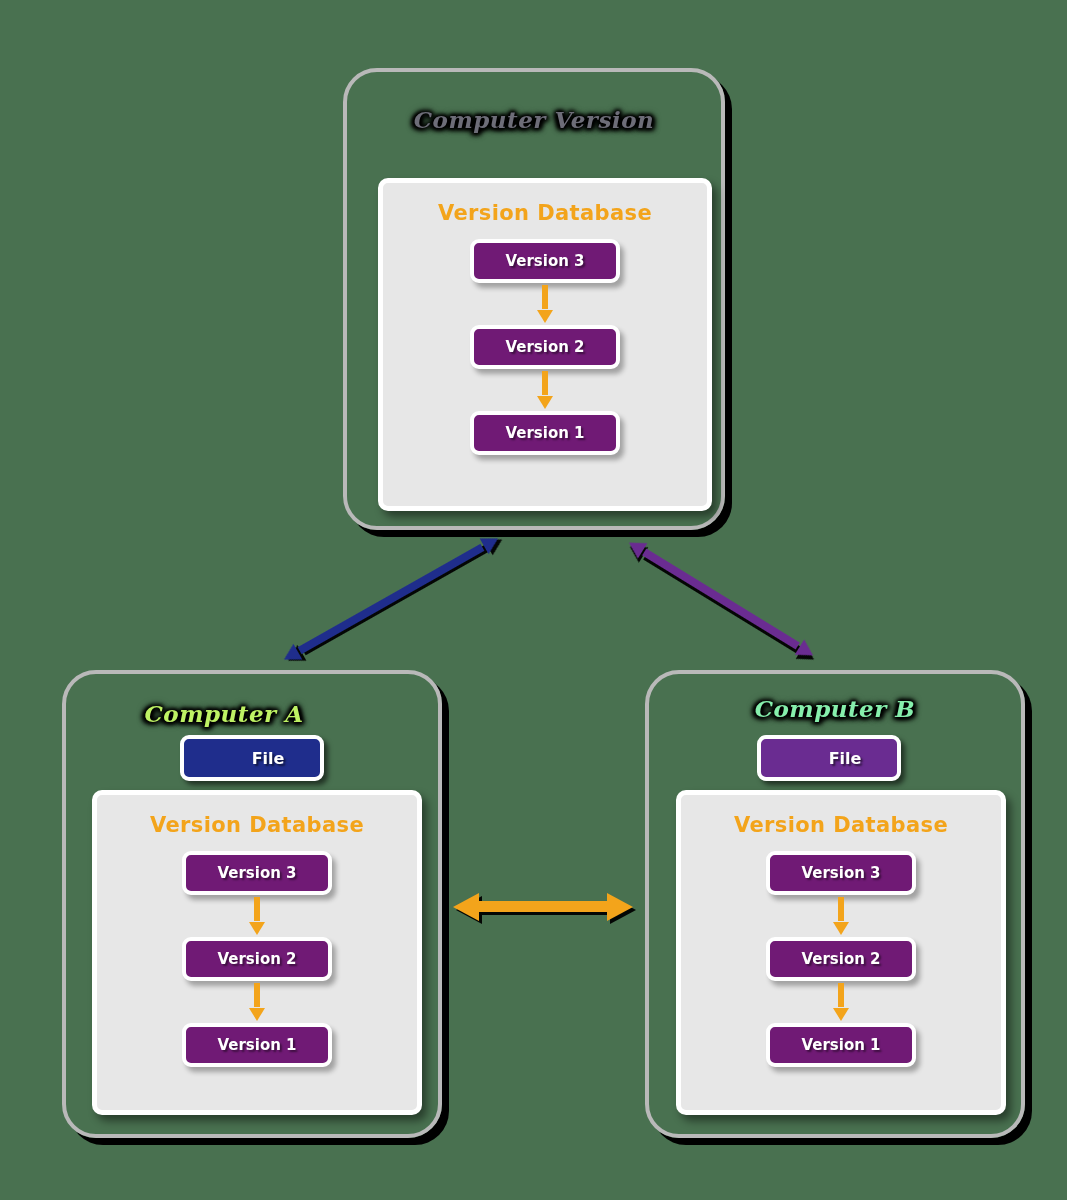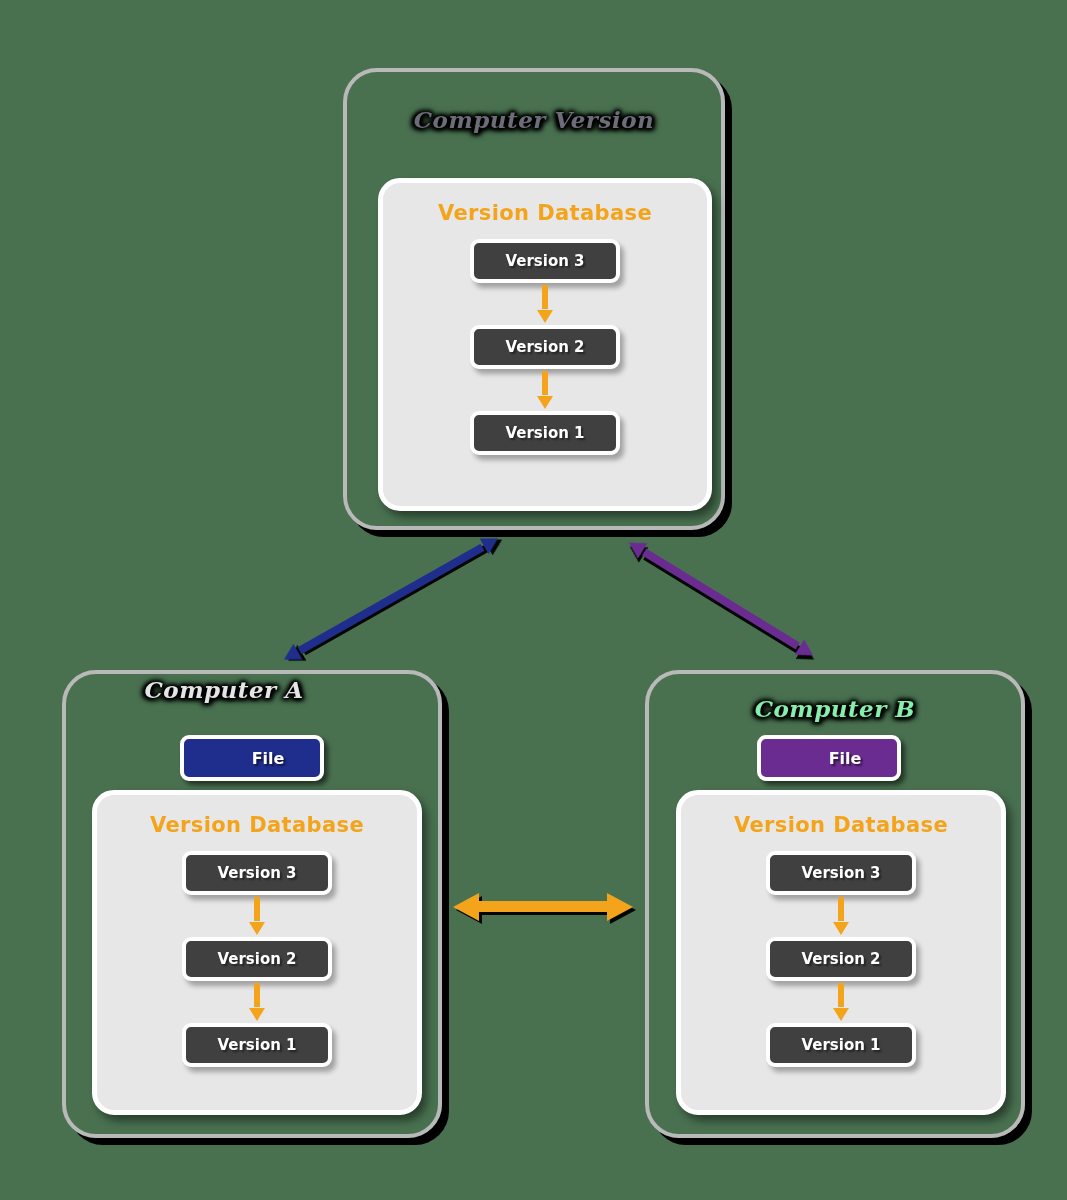--- a/index.html
+++ b/index.html
@@ -43,22 +43,22 @@
     z-index: 6;
   }
   #server-title {
     top: 106px; left: 343px; width: 382px;
     color: #6d6d78;
     text-shadow:
       -2px 0 4px #000, 2px 0 4px #000, 0 -2px 4px #000, 0 2px 4px #000,
       -3px 2px 5px #000, 3px 2px 5px #000, 0 0 8px #000, 0 0 3px #000;
   }
   #computerA-title {
-    top: 676px; left: 62px; width: 324px;
-    color: #e5e5e5;
+    top: 700px; left: 62px; width: 324px;
+    color: #bef264;
     text-shadow:
       -2px 0 4px #000, 2px 0 4px #000, 0 -2px 4px #000, 0 2px 4px #000,
       -3px 2px 5px #000, 3px 2px 5px #000, 0 0 8px #000, 0 0 3px #000;
   }
   #computerB-title {
     top: 695px; left: 645px; width: 380px;
     color: #86efac;
     text-shadow:
       -2px 0 4px #000, 2px 0 4px #000, 0 -2px 4px #000, 0 2px 4px #000,
       -3px 2px 5px #000, 3px 2px 5px #000, 0 0 8px #000, 0 0 3px #000;
@@ -86,21 +86,21 @@
   }
   #fileA { left: 180px; top: 735px; background: #1f2d8c; }
   #fileB { left: 757px; top: 735px; background: #6a2c91; }
 
   
   .vdb {
     position: absolute;
     box-sizing: border-box;
     background: #e7e7e7;
     border: 5px solid #ffffff;
-    border-radius: 22px;
+    border-radius: 10px;
     box-shadow: 5px 6px 8px rgba(0,0,0,0.45);
     z-index: 5;
   }
   #vdb-server { left: 378px; top: 178px; width: 334px; height: 333px; }
   #vdb-a      { left: 92px;  top: 790px; width: 330px; height: 325px; }
   #vdb-b      { left: 676px; top: 790px; width: 330px; height: 325px; }
 
   .vdb-title {
     position: absolute;
     top: 18px;
@@ -122,21 +122,21 @@
     width: 100%;
     display: flex;
     flex-direction: column;
     align-items: center;
   }
 
   .version-box {
     box-sizing: border-box;
     width: 150px;
     height: 44px;
-    background: #404040;
+    background: #701a75;
     border: 4px solid #ffffff;
     border-radius: 9px;
     display: flex;
     align-items: center;
     justify-content: center;
     color: #ffffff;
     font-size: 15px;
     font-weight: bold;
     font-family: "DejaVu Sans", sans-serif;
     text-shadow: 2px 2px 2px rgba(0,0,0,0.45);

